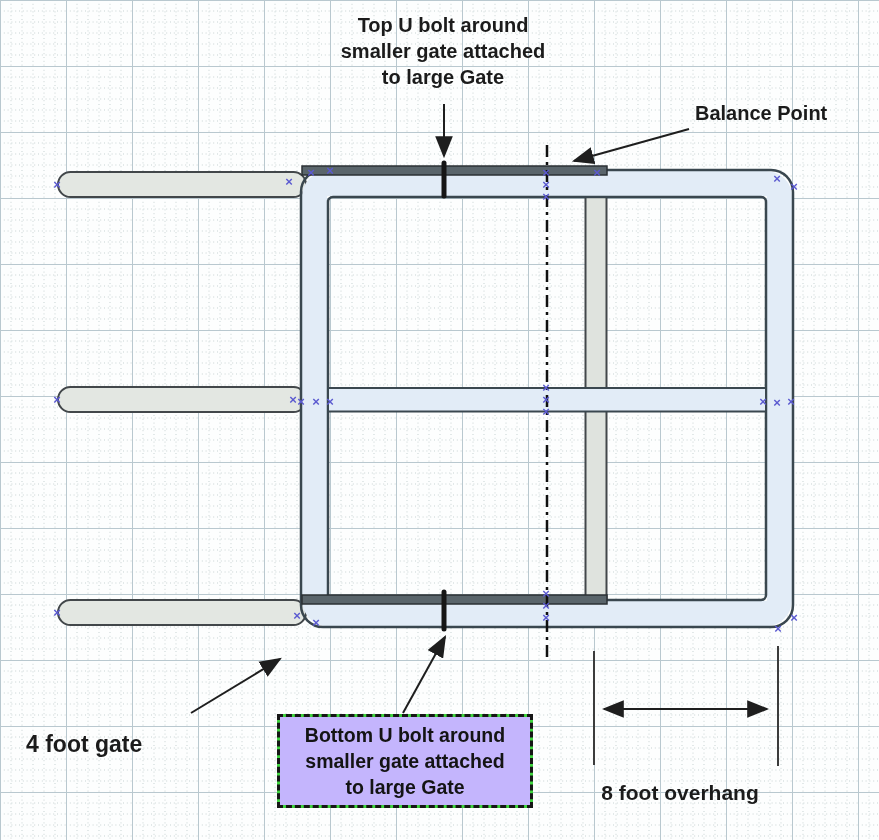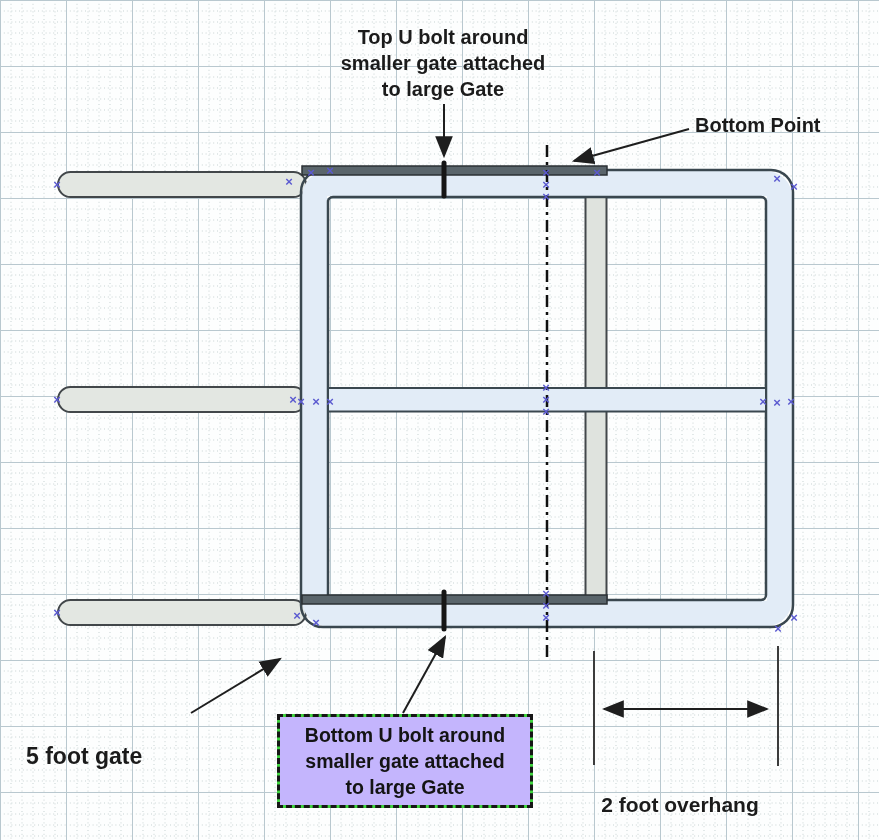--- a/index.html
+++ b/index.html
@@ -5,21 +5,20 @@
   html,body { margin:0; padding:0; background:#ffffff; }
   .canvas {
     position:relative; width:879px; height:840px; overflow:hidden;
     font-family:"Liberation Sans", sans-serif;
     background:#fdfefe;
   }
   .canvas svg.diagram { position:absolute; left:0; top:0; }
   .label {
     position:absolute; font-weight:700; color:#1b1b1b;
     white-space:pre-line;
-    margin-top:12px;
   }
   .label-top { left:268px; top:12px; width:350px; text-align:center; font-size:20px; line-height:26px; }
   .label-balance { left:695px; top:102px; font-size:20px; white-space:nowrap; }
   .label-sixfoot { left:26px; top:731px; font-size:23px; white-space:nowrap; }
   .label-overhang { left:570px; top:781px; width:220px; text-align:center; font-size:21px; white-space:nowrap; }
   .callout-box {
     position:absolute; left:277px; top:714px; width:250px; height:88px;
     background:#c4b5fd; border:3px solid var(--callout-border-green,#3fd43f);
     box-sizing:content-box;
   }
@@ -123,25 +122,25 @@
         <text x="546" y="621.5" class="xmark">×</text>
         <text x="778" y="632.5" class="xmark">×</text>
         <text x="794" y="621.5" class="xmark">×</text>
       </g>
   </svg>
 
   <div class="label label-top">Top U bolt around
 smaller gate attached
 to large Gate</div>
 
-  <div class="label label-balance">Bottom Point</div>
+  <div class="label label-balance">Balance Point</div>
 
-  <div class="label label-sixfoot">5 foot gate</div>
+  <div class="label label-sixfoot">4 foot gate</div>
 
   <div class="callout-box">
     <div class="callout-text">Bottom U bolt around
 smaller gate attached
 to large Gate</div>
   </div>
 
-  <div class="label label-overhang">2 foot overhang</div>
+  <div class="label label-overhang">8 foot overhang</div>
 
 </div>
 
 </body></html>

